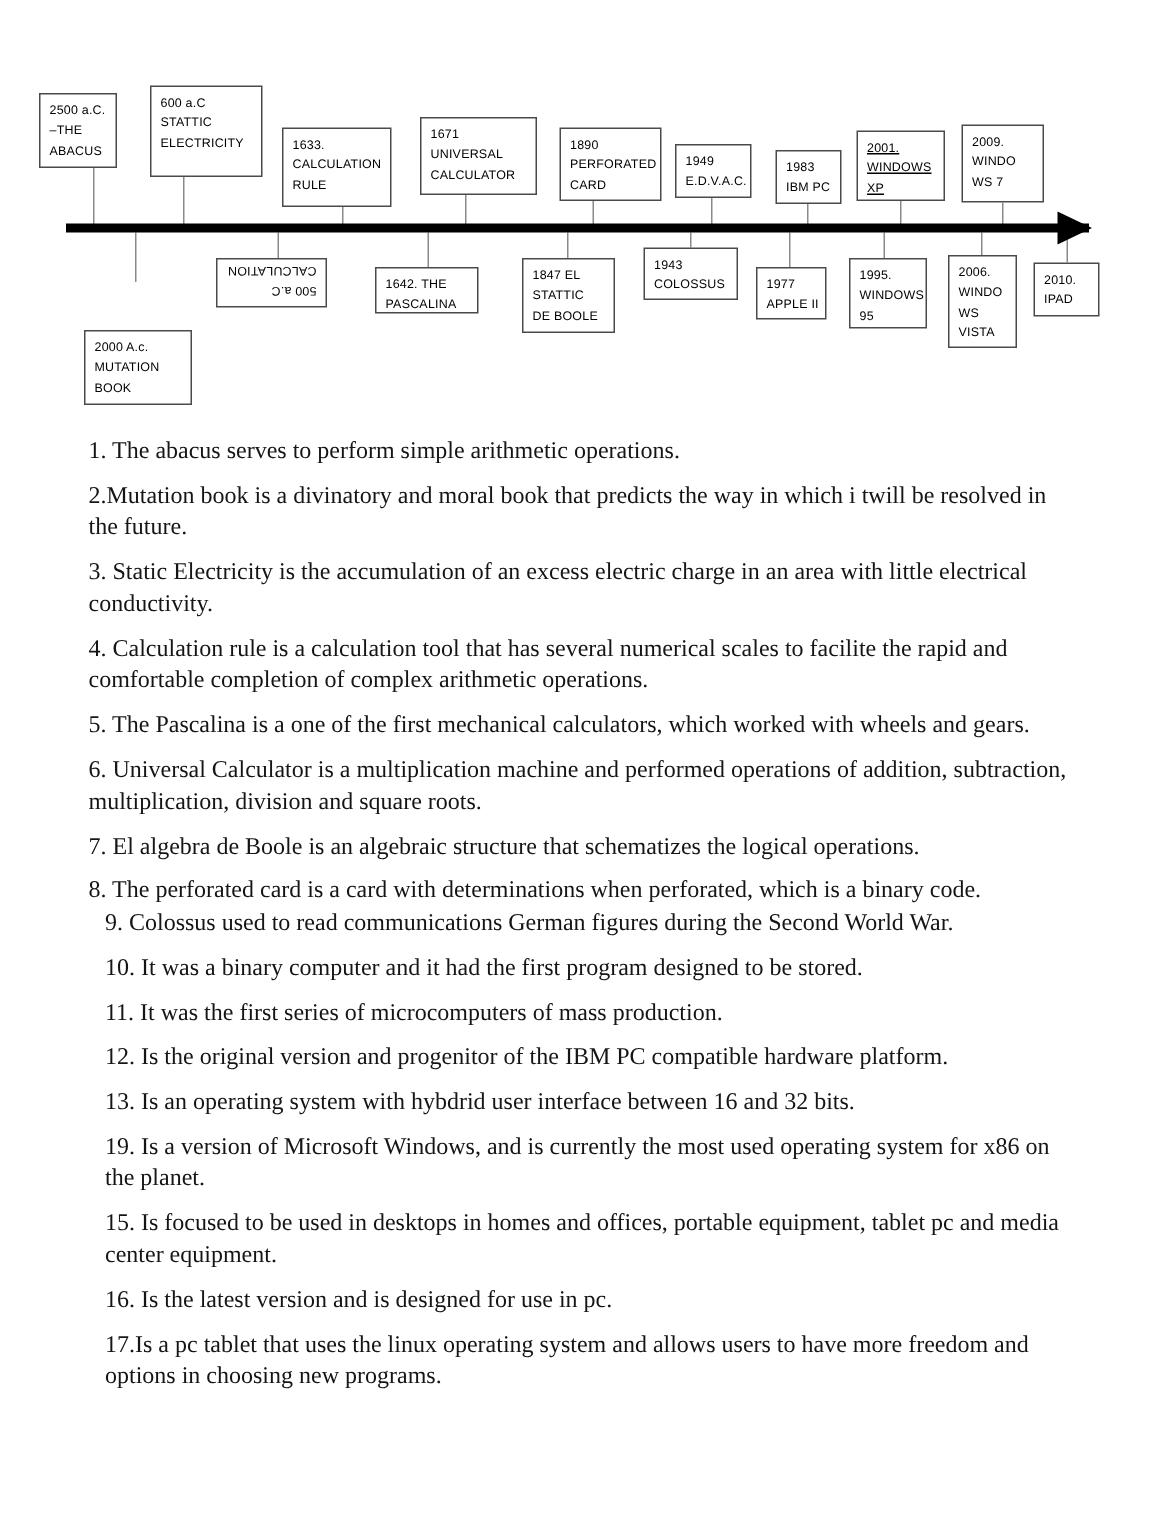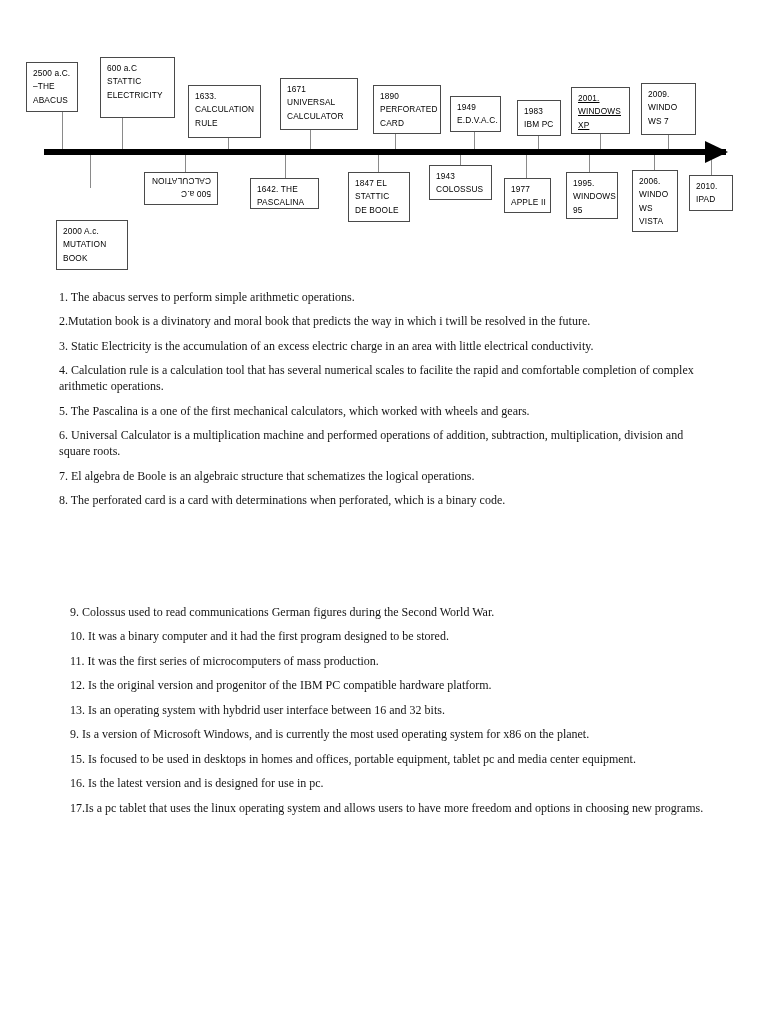--- a/index.html
+++ b/index.html
@@ -67,21 +67,21 @@
     text-align: left;
   }
   .tl-box .ln { display: block; white-space: nowrap; }
 
   
   .prose {
     position: absolute;
     left: 59px;
     width: 652px;
     font-family: "Liberation Serif", serif;
-    font-size: 12px;
+    font-size: 16px;
     line-height: 1.33;
     color: #151515;
   }
   #prose-top  { top: 290px; }
   #prose-bot  { top: 605px; margin-left: 11px; }
 
   .prose p {
     margin: 0 0 8.5px 0;
     text-align: left;
   }
@@ -227,17 +227,17 @@
   <p>7. El algebra de Boole is an algebraic structure that schematizes the logical operations.</p>
   <p>8. The perforated card is a card with determinations when perforated, which is a binary code.</p>
 </div>
 
 <div class="prose" id="prose-bot">
   <p>9. Colossus used to read communications German figures during the Second World War.</p>
   <p>10. It was a binary computer and it had the first program designed to be stored.</p>
   <p>11. It was the first series of microcomputers of mass production.</p>
   <p>12. Is the original version and progenitor of the IBM PC compatible hardware platform.</p>
   <p>13. Is an operating system with hybdrid user interface between 16 and 32 bits.</p>
-  <p>9. Is a version of Microsoft Windows, and is currently the most used operating system for x86 on the planet.</p>
+  <p>19. Is a version of Microsoft Windows, and is currently the most used operating system for x86 on the planet.</p>
   <p>15. Is focused to be used in desktops in homes and offices, portable equipment, tablet pc and media center equipment.</p>
   <p>16. Is the latest version and is designed for use in pc.</p>
   <p>17.Is a pc tablet that uses the linux operating system and allows users to have more freedom and options in choosing new programs.</p>
 </div>
 
 </body></html>

